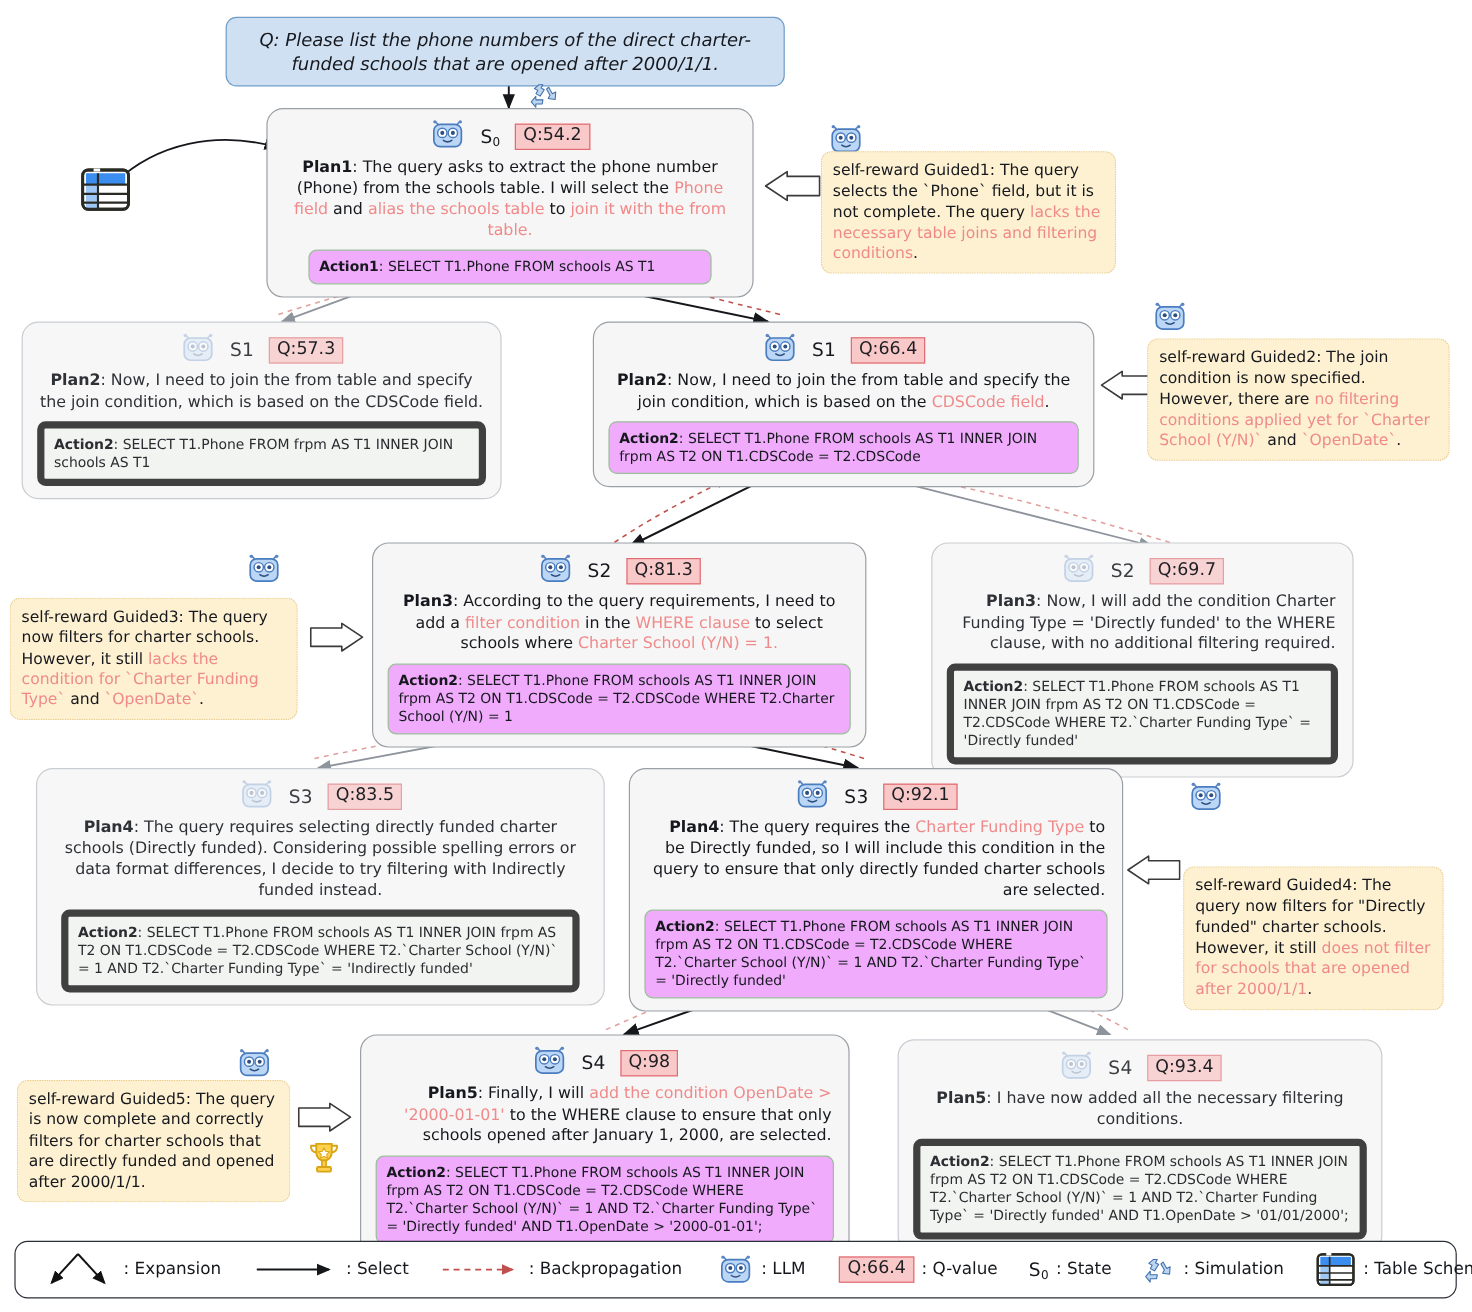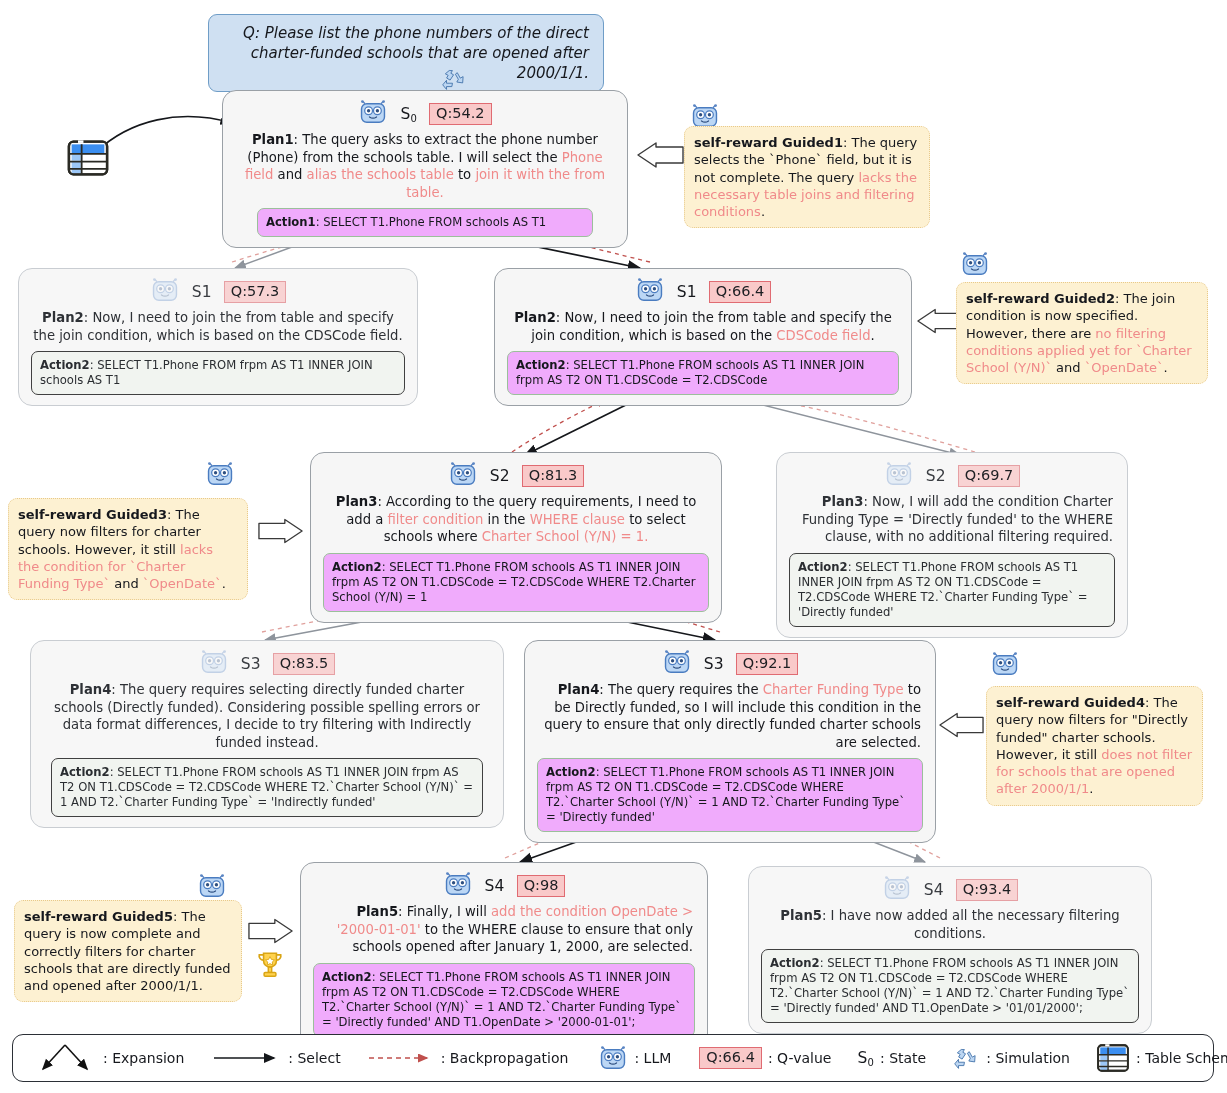--- a/index.html
+++ b/index.html
@@ -18,27 +18,27 @@
   .qval{border:1.4px solid #e06b72;background:#f9c9c9;color:#1d1f23;font-size:14.5px;
         padding:1px 6px 2px 6px;line-height:1.15;}
   .faded .qval{border-color:#e6a0a4;background:#f8d3d3;}
   .plan{font-size:13.2px;line-height:1.33;text-align:center;margin:1px 2px 7px 2px;}
   .plan.left{text-align:right;}
   .plan b{font-weight:bold;}
   .hl{color:#f08a8a;}
   .faded .plan{color:#2e3136;}
   .action{font-size:11.6px;line-height:1.3;border-radius:7px;padding:6px 8px;
           border:1px solid #9bbf9b;background:#f0abfc;}
-  .action.grey{border:1px solid #404040;background:#f1f4f0;color:#2a2d31;}
+  .action.grey{border:6px solid #404040;background:#f1f4f0;color:#2a2d31;}
   .action b{font-weight:bold;}
   .qbox{position:absolute;z-index:3;box-sizing:border-box;border:1.5px solid #6f9dc7;border-radius:9px;
         background:#cfe0f2;padding:8px 14px;text-align:center;font-style:italic;font-size:15px;line-height:1.34;}
   .srw{position:absolute;z-index:3;box-sizing:border-box;border:1.4px dotted #e8c98a;border-radius:9px;
        background:#fdf1d2;padding:7px 9px;font-size:13px;line-height:1.33;}
-  .srw b{font-weight:bold;text-align:right;}
+  .srw b{font-weight:normal;text-align:right;}
   .legend{position:absolute;left:12px;top:1034px;width:1202px;height:48px;box-sizing:border-box;
           border:1.5px solid #2b2f36;border-radius:11px;background:#fff;z-index:4;
           display:flex;align-items:center;}
   .lg{display:flex;align-items:center;gap:6px;font-size:14px;white-space:nowrap;}
   .lg .cap{font-size:14px;}
   .icon-float{position:absolute;z-index:3;}
   .tbl{width:44px;height:40px;}
   .recy{width:28px;height:26px;}
   .trophy{width:28px;height:30px;}
   .bigarrow{position:absolute;z-index:3;}
@@ -95,21 +95,21 @@
 
     <line x1="700" y1="798" x2="520" y2="862" stroke="#15171b" stroke-width="1.7" marker-end="url(#ar-blk)"></line>
 
     <line x1="760" y1="798" x2="925" y2="862" stroke="#8e949c" stroke-width="1.5" marker-end="url(#ar-gry)"></line>
 
     <path d="M505,858 C560,834 610,812 650,800" fill="none" stroke="#e0a09c" stroke-width="1.3" stroke-dasharray="4,4" marker-end="url(#ar-pnk)"></path>
 
     <path d="M940,858 C890,832 850,812 815,800" fill="none" stroke="#e0a09c" stroke-width="1.3" stroke-dasharray="4,4" marker-end="url(#ar-pnk)"></path>
   </svg>
 
-  <div class="qbox" style="left:208px;top:14px;width:396px;text-align:right;">
+  <div class="qbox" style="left:188px;top:14px;width:466px;">
     <span>Q: Please list the phone numbers of the direct charter-funded schools that are opened after 2000/1/1.</span>
   </div>
 
   <span class="icon-float" style="left:440px;top:66px;">
     <svg class="recy" viewBox="0 0 24 24">
       <path d="M7.6 4.2 L10.5 4.2 L9.1 6.7 L11.6 8.1 L8.4 13.0 L5.2 11.1 L6.6 8.6 L4.0 7.2 Z" fill="#bcd6f2" stroke="#3f6fa8" stroke-width=".8" stroke-linejoin="round"></path>
       <path d="M15.0 6.2 L17.8 11.2 L20.4 9.8 L20.0 15.6 L14.6 14.8 L16.0 12.3 L13.3 7.6 Z" fill="#bcd6f2" stroke="#3f6fa8" stroke-width=".8" stroke-linejoin="round"></path>
       <path d="M10.0 19.0 L5.1 19.0 L5.1 21.6 L1.6 17.4 L5.1 13.2 L5.1 15.9 L10.6 15.9 Z" fill="#bcd6f2" stroke="#3f6fa8" stroke-width=".8" stroke-linejoin="round"></path>
     </svg>
   </span>
@@ -379,21 +379,21 @@
         <circle cx="12" cy="12" r="4.4" fill="#fff" stroke="#4a7cc0" stroke-width="1.4"></circle>
         <circle cx="22" cy="12" r="4.4" fill="#fff" stroke="#4a7cc0" stroke-width="1.4"></circle>
         <circle cx="12" cy="12" r="1.9" fill="#2e4f80"></circle>
         <circle cx="22" cy="12" r="1.9" fill="#2e4f80"></circle>
         <path d="M13 19 q4 3 8 0" stroke="#2e4f80" stroke-width="1.4" fill="none" stroke-linecap="round"></path>
       </svg>
   </span>
   <svg class="bigarrow" style="left:938px;top:712px;" width="46" height="26" viewBox="0 0 48 26">
     <path d="M47,5 L47,21 L20,21 L20,25 L2,13 L20,1 L20,5 Z" fill="#fff" stroke="#3a3a3a" stroke-width="1.4" stroke-linejoin="round"></path>
   </svg>
-  <div class="srw" style="left:986px;top:686px;width:217px;">
+  <div class="srw" style="left:986px;top:722px;width:217px;">
     <b>self-reward Guided4</b>: The query now filters for "Directly funded" charter schools. However, it still <span class="hl">does not filter for schools that are opened after 2000/1/1</span>.
   </div>
 
   <div class="node" style="left:300px;top:862px;width:408px;">
     <div class="nhead">
       <span>
         <svg class="robot" viewBox="0 0 34 28">
             <path d="M8 4 L5.5 1.5 M26 4 L28.5 1.5" stroke="#5b86c4" stroke-width="1.6" fill="none"></path>
             <circle cx="5" cy="1.6" r="1.6" fill="#5b86c4"></circle>
             <circle cx="29" cy="1.6" r="1.6" fill="#5b86c4"></circle>

